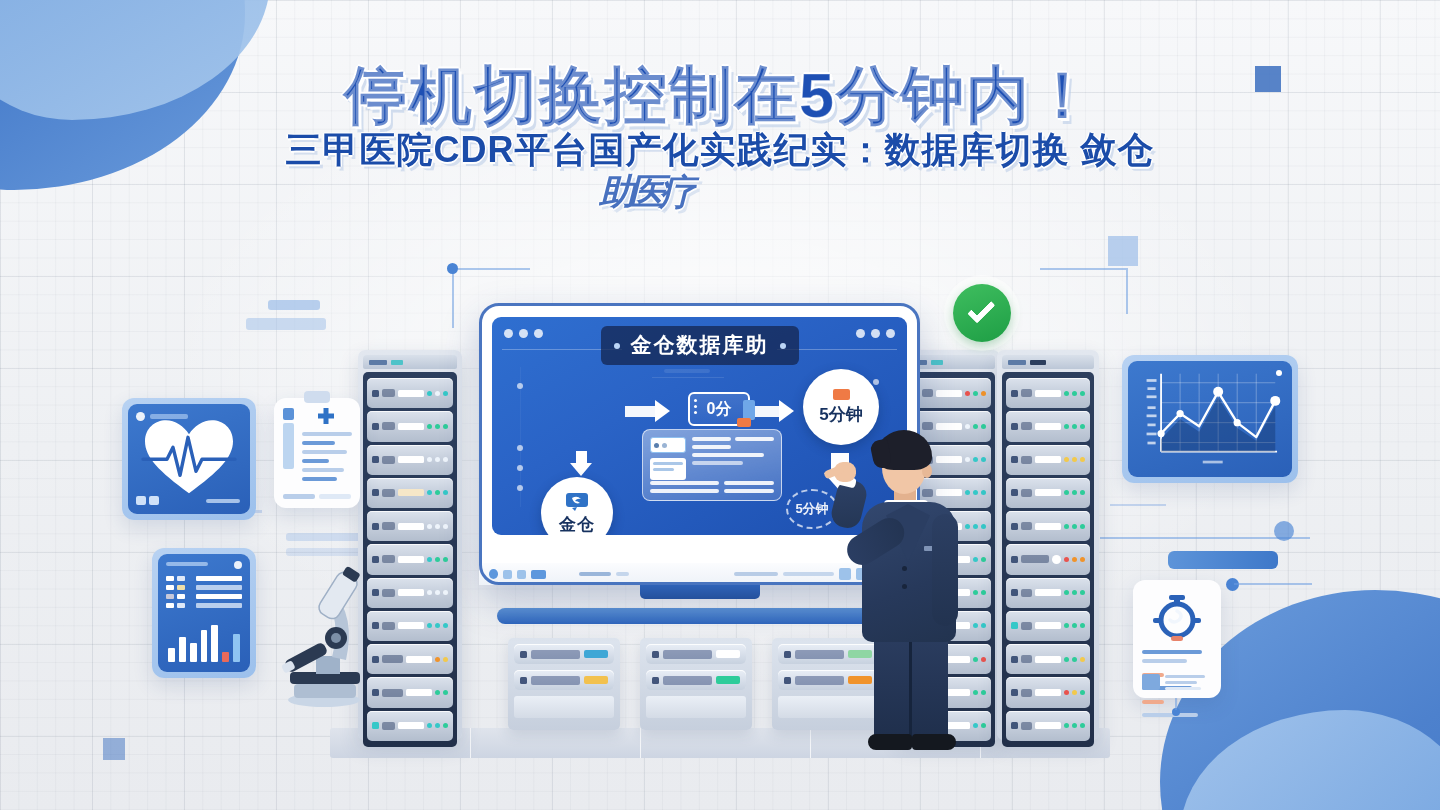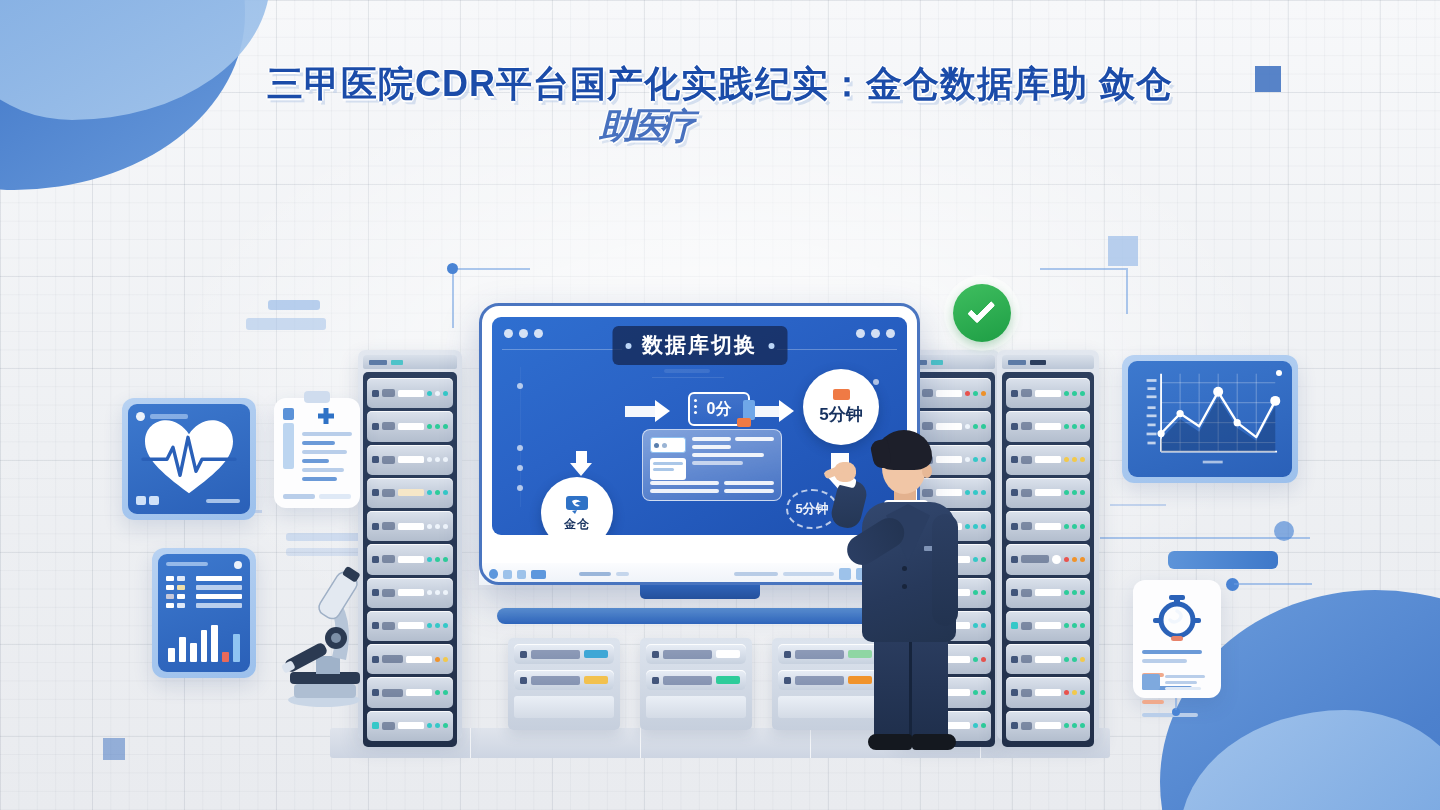--- a/index.html
+++ b/index.html
@@ -381,21 +381,22 @@
   <div class="conn-pill" style="left:1168px;top:551px;width:110px;height:18px;"></div>
   <div class="conn-dot" style="left:1226px;top:578px;width:13px;height:13px;"></div>
   <div class="conn" style="left:1234px;top:583px;width:78px;height:2px;"></div>
   <div class="conn" style="left:1110px;top:504px;width:56px;height:2px;opacity:.35;"></div>
   <div class="conn" style="left:1133px;top:596px;width:64px;height:2px;opacity:.3;"></div>
   <div class="conn" style="left:178px;top:510px;width:84px;height:3px;opacity:.3;"></div>
   <div class="conn" style="left:286px;top:533px;width:84px;height:8px;opacity:.25;border-radius:3px;"></div>
   <div class="conn" style="left:286px;top:548px;width:110px;height:8px;opacity:.2;border-radius:3px;"></div>
 
   <div id="title-block">
-    <div class="t-line2">三甲医院CDR平台国产化实践纪实：金仓数据库助 敛仓</div>
+    <div class="t-line1">停机切换控制在5分钟内！</div>
+    <div class="t-line2">三甲医院CDR平台国产化实践纪实：数据库切换 敛仓</div>
     <div class="t-line3">
       <span class="t-ghost"><span>助医疗</span></span>
     </div>
   </div>
 
 
   <div id="scene">
 
     <div class="floor"></div>
     <div class="floor-line" style="left:470px;"></div>
@@ -810,37 +811,37 @@
         <div class="screen-deco" style="right:10px;top:32px;width:120px;height:1px;"></div>
         <div class="screen-deco" style="left:28px;top:50px;width:1px;height:140px;opacity:.18;"></div>
         <div class="screen-dot" style="left:25px;top:66px;"></div>
         <div class="screen-dot" style="left:25px;top:128px;"></div>
         <div class="screen-dot" style="left:25px;top:148px;"></div>
         <div class="screen-dot" style="left:25px;top:168px;"></div>
         <div class="screen-dot" style="right:28px;top:62px;"></div>
         <div class="screen-deco" style="left:160px;top:60px;width:72px;height:1px;opacity:.4;"></div>
         <div class="screen-deco" style="left:172px;top:52px;width:46px;height:4px;opacity:.35;border-radius:2px;"></div>
 
-        <div class="scr-title">数据库切换</div>
+        <div class="scr-title">金仓数据库助</div>
 
 
         <div class="arrow-down" style="left:78px;top:134px;">
           <div class="stem" style="height:12px;"></div>
             <div class="head"></div>
         </div>
 
         <div class="node" style="left:49px;top:160px;width:72px;height:72px;">
           <div class="kb-mark">
             <svg viewBox="0 0 26 20" width="26" height="20">
               <rect x="2" y="2" width="22" height="14" rx="3" fill="#2f72c6"></rect>
               <path d="M8 17 L13 16 L11 20 Z" fill="#2f72c6"></path>
               <path d="M8 7 q5 -3 9 1 q-4 -1 -6 2 q3 0 5 2 q-6 2 -8 -5 Z" fill="#fff"></path>
             </svg>
           </div>
-          <div class="node-label" style="font-size:12px;letter-spacing:1px;">金仓</div>
+          <div class="node-label" style="font-size:17px;letter-spacing:1px;">金仓</div>
         </div>
 
         <div class="flow-arrow" style="left:133px;top:83px;">
           <div class="stem" style="width:30px;"></div>
             <div class="head"></div>
         </div>
 
         <div class="mid-device">
           <span class="dots">
               <i></i>

